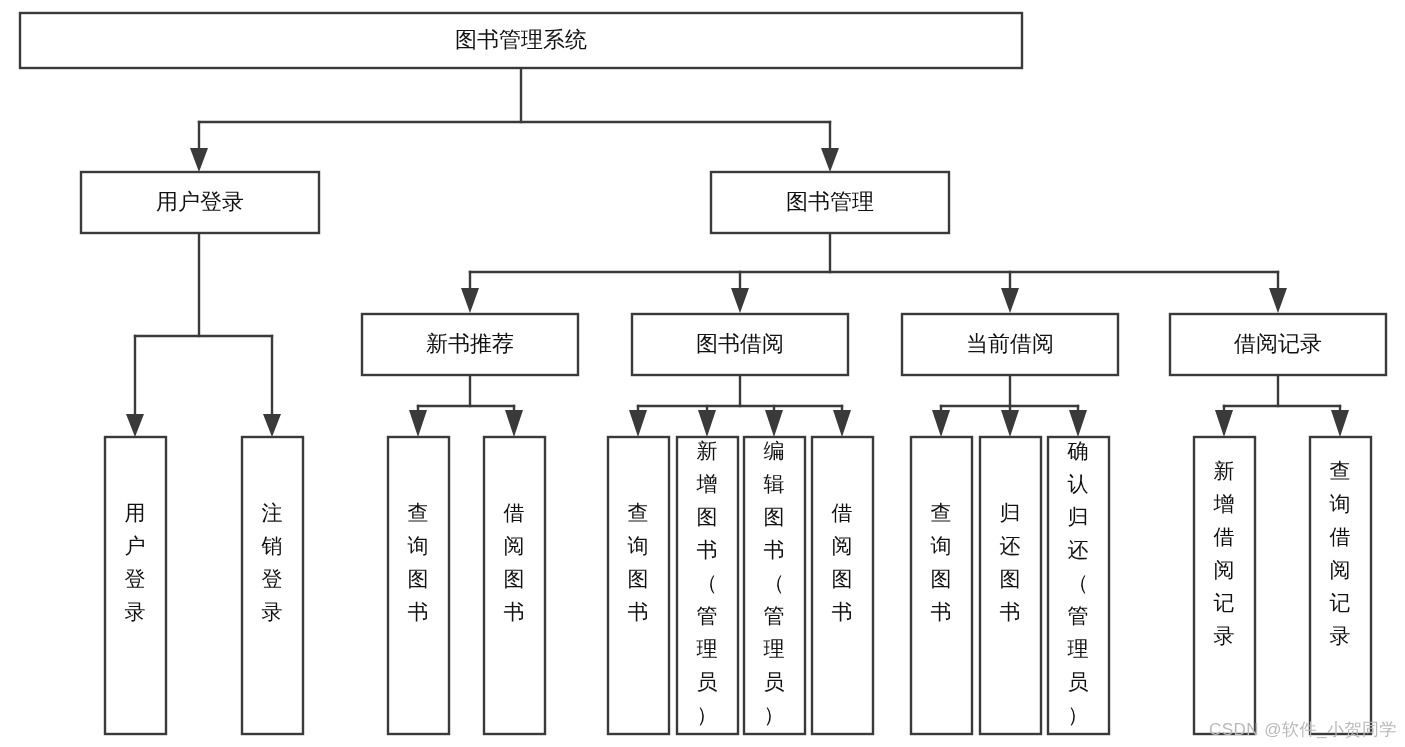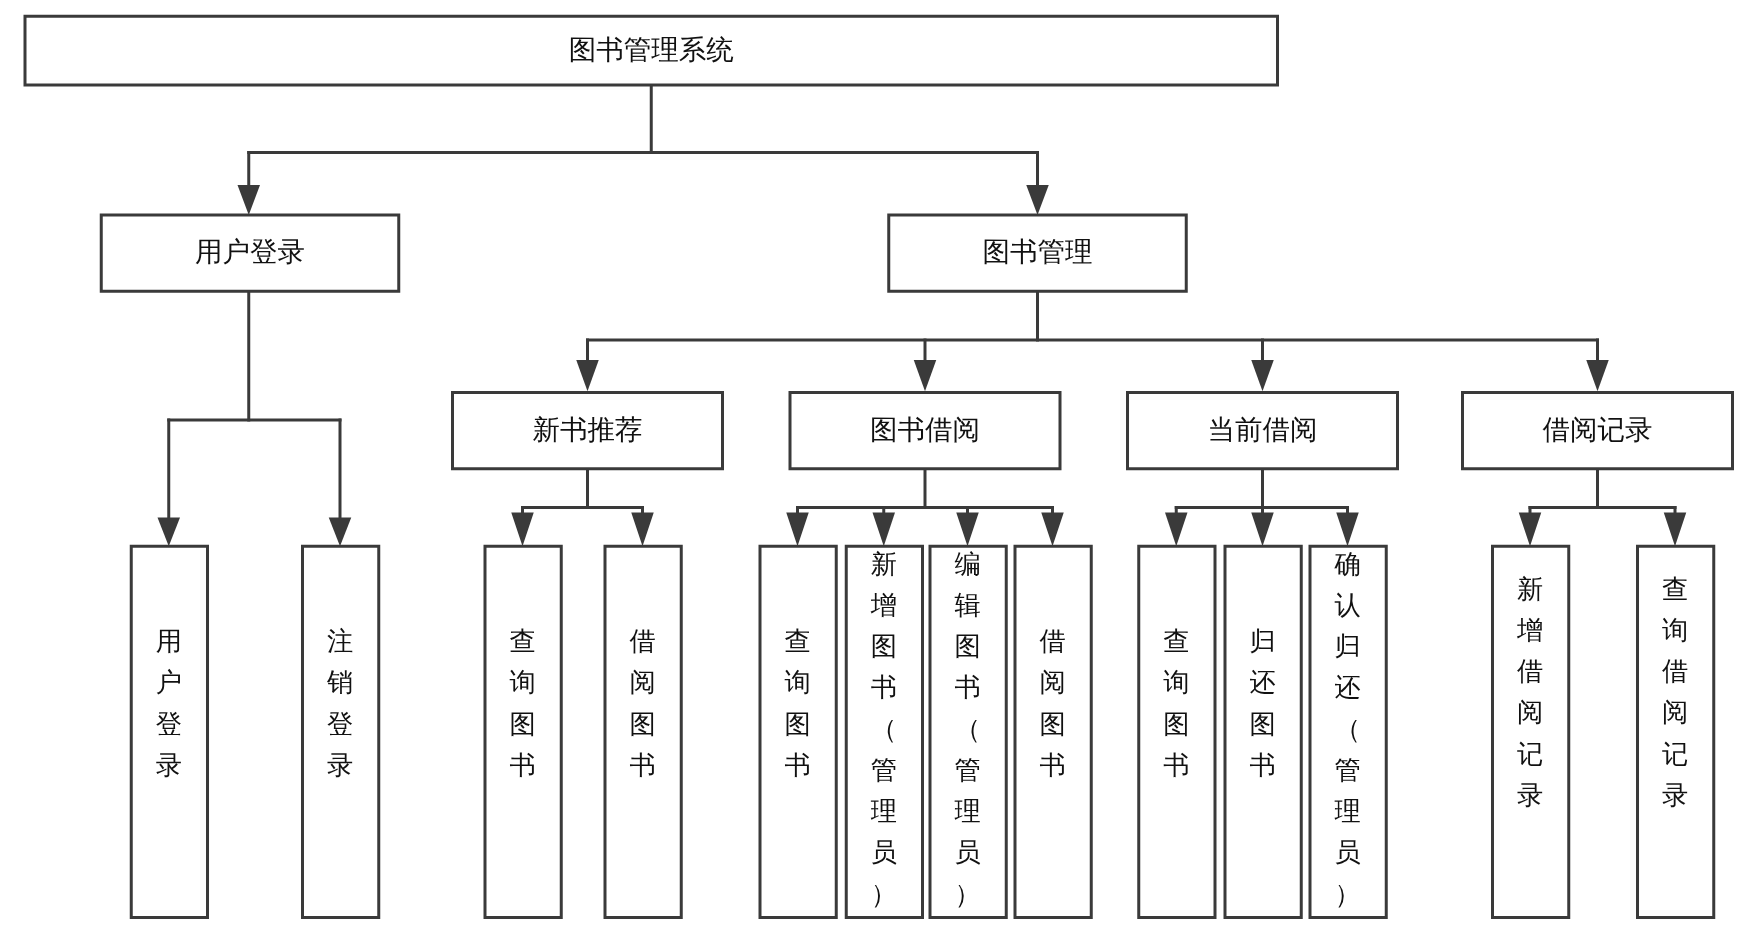--- a/index.html
+++ b/index.html
@@ -241,14 +241,15 @@
       <text class="node-label-v" x="1224" y="478"><tspan x="1224" y="478">新</tspan><tspan x="1224" y="511">增</tspan><tspan x="1224" y="544">借</tspan><tspan x="1224" y="577">阅</tspan><tspan x="1224" y="610">记</tspan><tspan x="1224" y="643">录</tspan></text>
     </g>
 
     <g>
       <rect class="node-rect" x="1310" y="437" width="61" height="297"></rect>
       <text class="node-label-v" x="1340" y="478"><tspan x="1340" y="478">查</tspan><tspan x="1340" y="511">询</tspan><tspan x="1340" y="544">借</tspan><tspan x="1340" y="577">阅</tspan><tspan x="1340" y="610">记</tspan><tspan x="1340" y="643">录</tspan></text>
     </g>
 
   </svg>
 
+  <div class="watermark">CSDN @软件_小贺同学</div>
 
 </div>
 
 </body></html>

